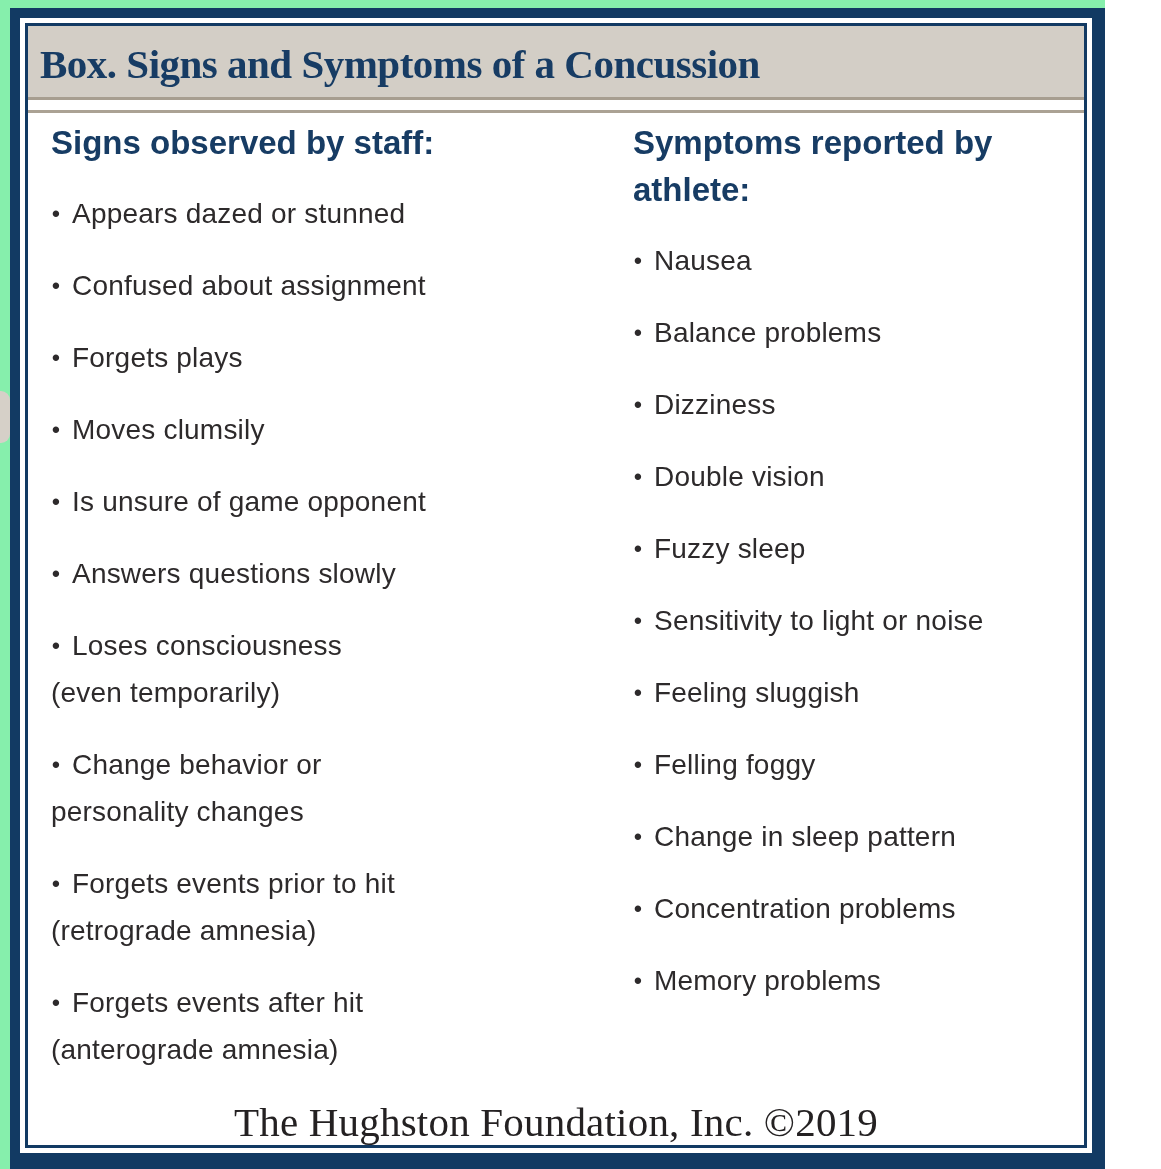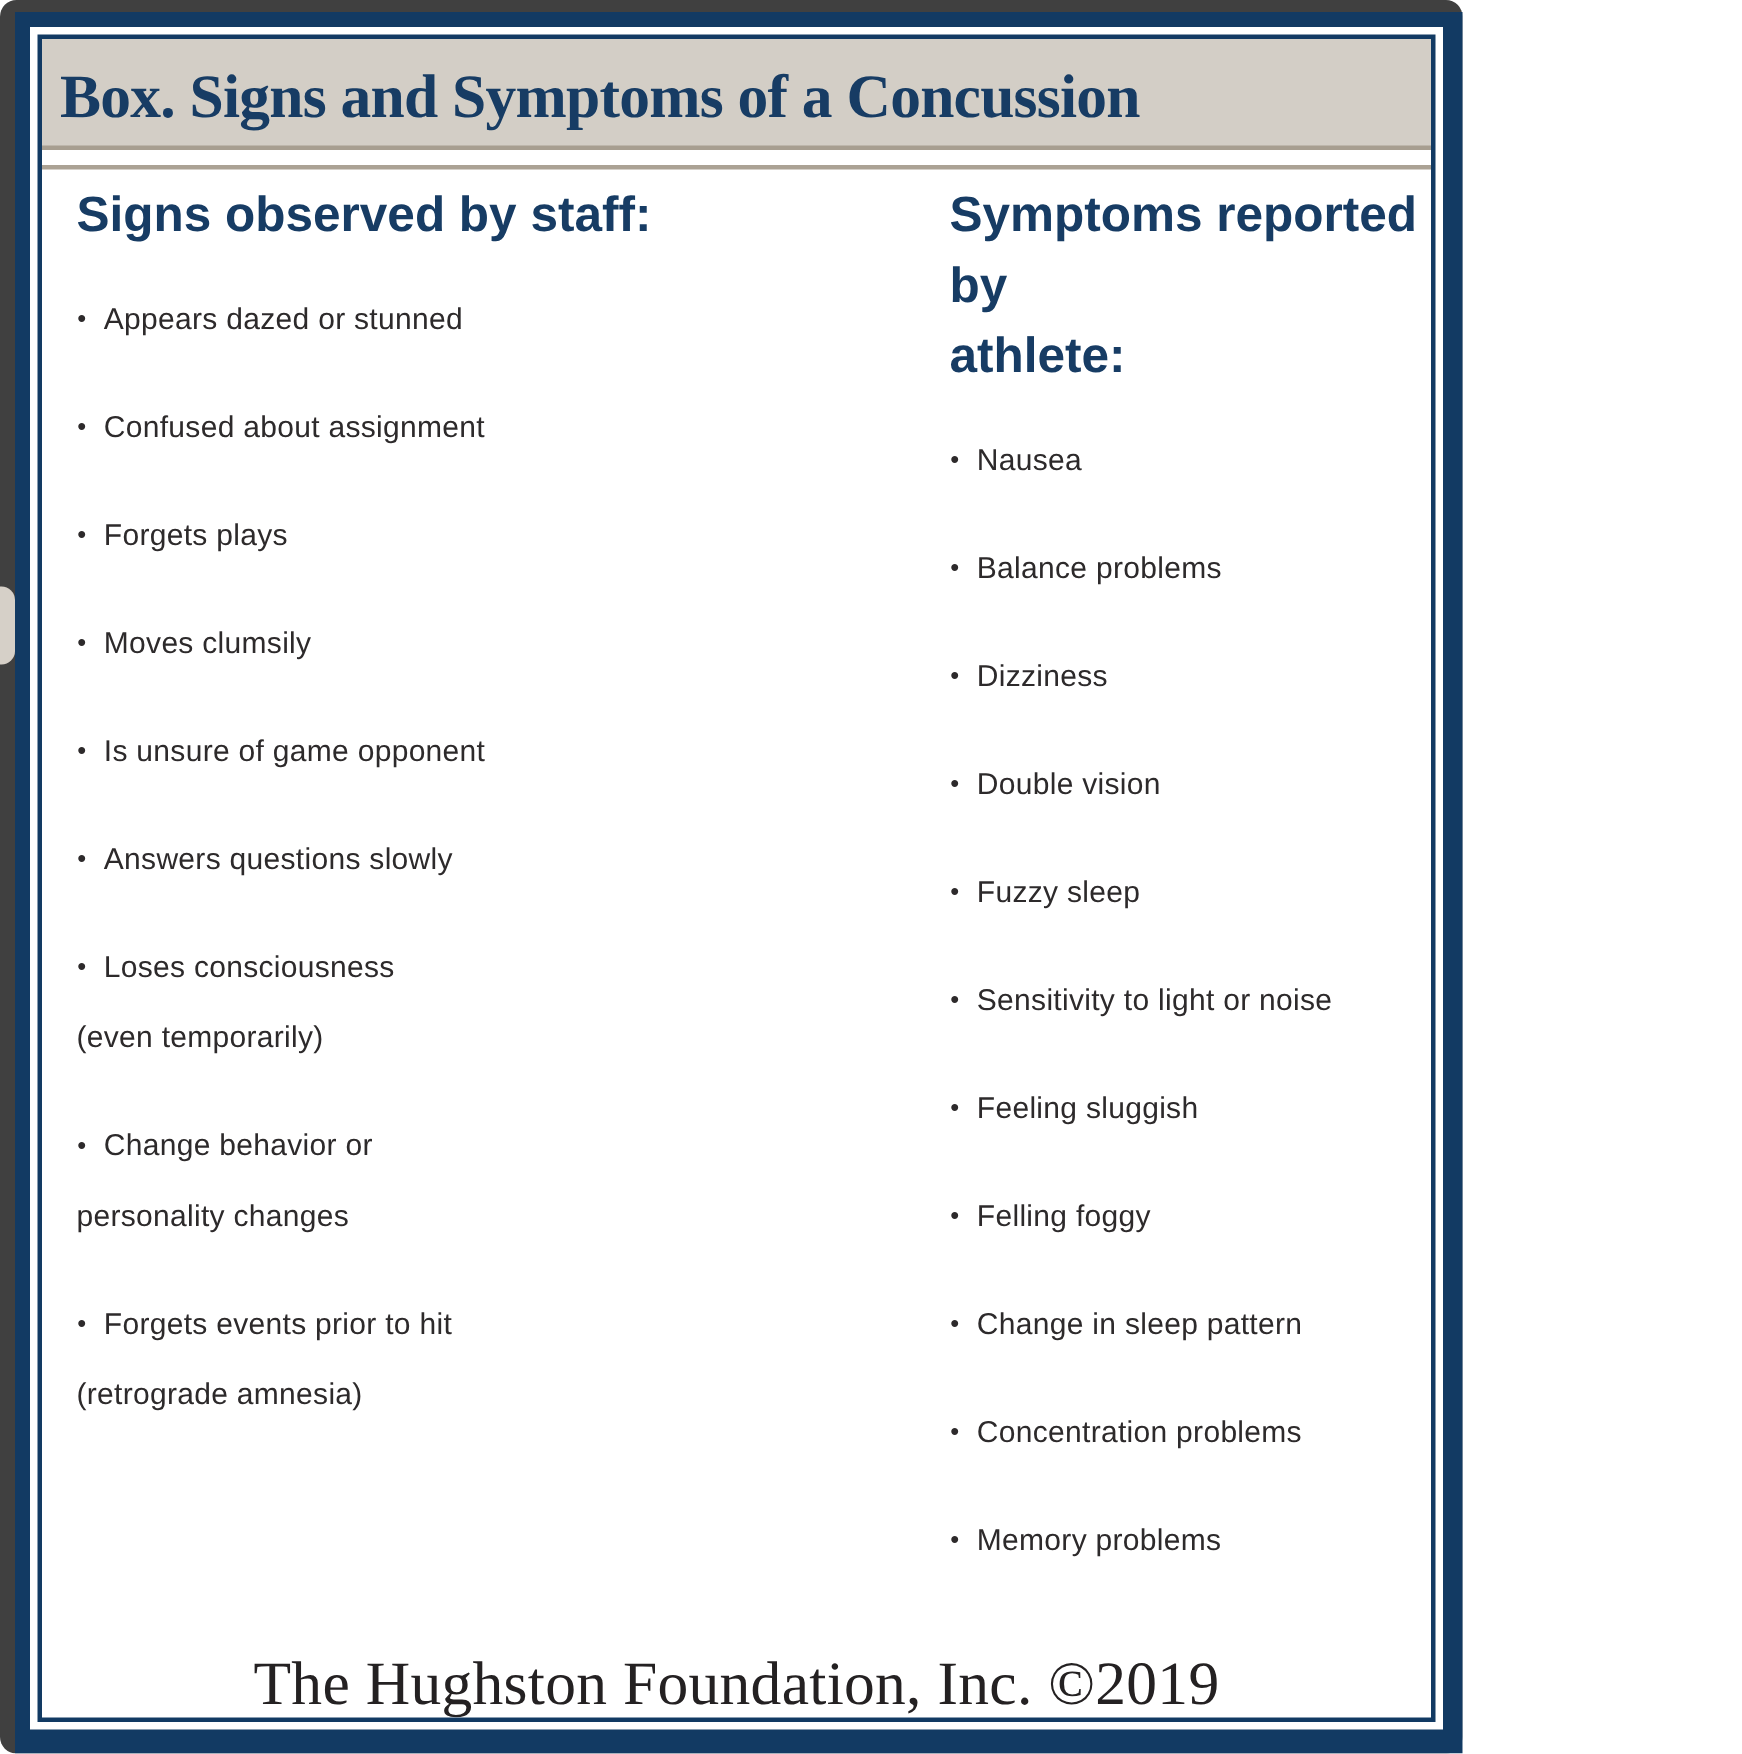--- a/index.html
+++ b/index.html
@@ -6,24 +6,23 @@
     margin: 0;
     padding: 0;
     background: #ffffff;
     width: 1161px;
     height: 1169px;
     overflow: hidden;
     font-family: "Liberation Sans", sans-serif;
   }
   .stage {
     position: relative;
-    width: 975px;
+    width: 1105px;
     height: 1169px;
-    background: #404040;
-    border-radius: 11px;
+    background: #86efac;
   }
   .outer-frame {
     position: absolute;
     top: 8px;
     left: 10px;
     right: 0;
     bottom: 0;
     border: 10px solid #123a63;
     border-right-width: 13px;
     border-bottom-width: 16px;
@@ -73,21 +72,21 @@
   .col-heading {
     margin: 0 0 24px 0;
     font-size: 33px;
     line-height: 47px;
     font-weight: bold;
     color: #173c64;
     letter-spacing: 0;
   }
   .col-heading .hline { display: block; }
   .item {
-    font-size: 20px;
+    font-size: 28px;
     line-height: 47px;
     color: #2d2a2b;
     margin-bottom: 25px;
     letter-spacing: 0.2px;
   }
   .item .line2 { display: block; }
   .bullet {
     display: inline-block;
     margin-right: 11px;
     transform: scale(0.85);
@@ -155,20 +154,24 @@
             <span class="line2">(even temporarily)</span>
           </div>
           <div class="item">
             <span class="bullet">•</span><span>Change behavior or</span>
             <span class="line2">personality changes</span>
           </div>
           <div class="item">
             <span class="bullet">•</span><span>Forgets events prior to hit</span>
             <span class="line2">(retrograde amnesia)</span>
           </div>
+          <div class="item">
+            <span class="bullet">•</span><span>Forgets events after hit</span>
+            <span class="line2">(anterograde amnesia)</span>
+          </div>
         </div>
 
         <div class="col col-right">
           <h2 class="col-heading">
             <span class="hline">Symptoms reported by</span>
             <span class="hline">athlete:</span>
           </h2>
 
           <div class="item">
             <span class="bullet">•</span><span>Nausea</span>

